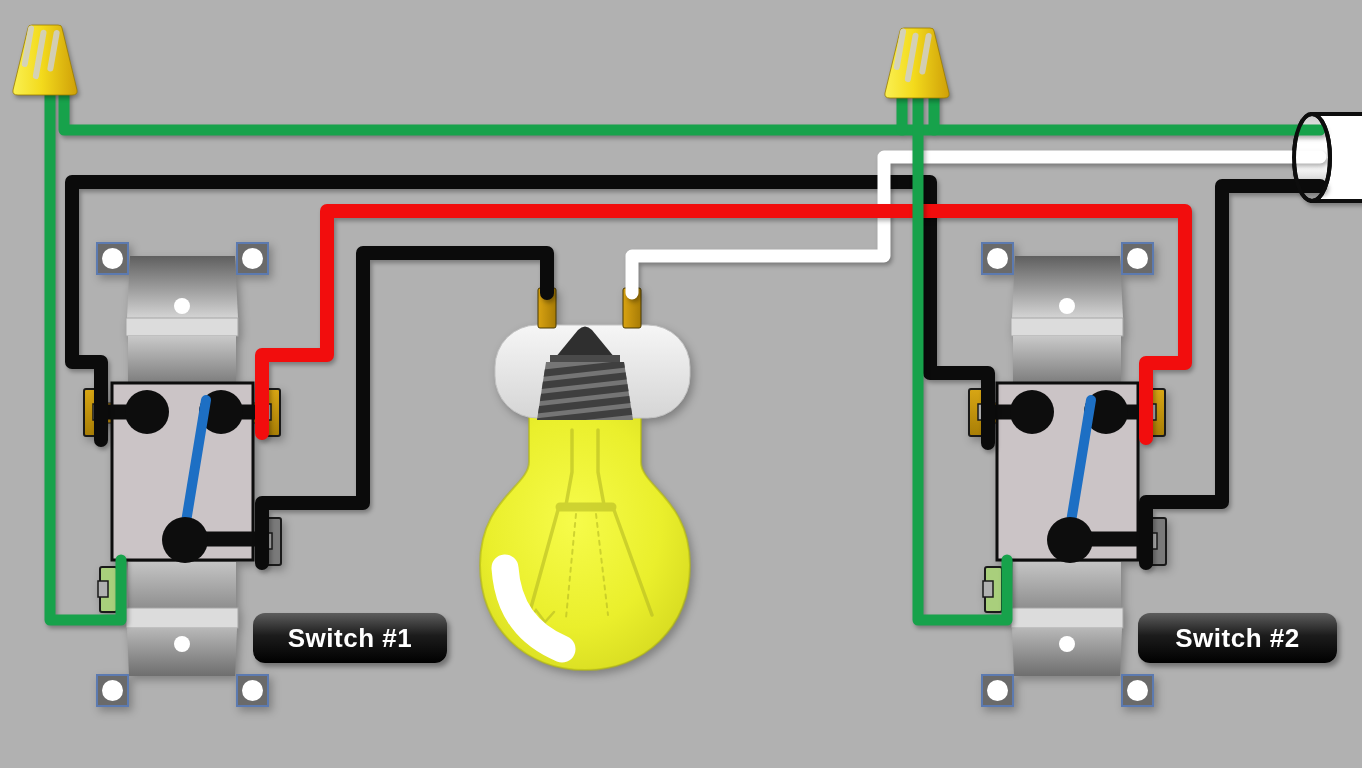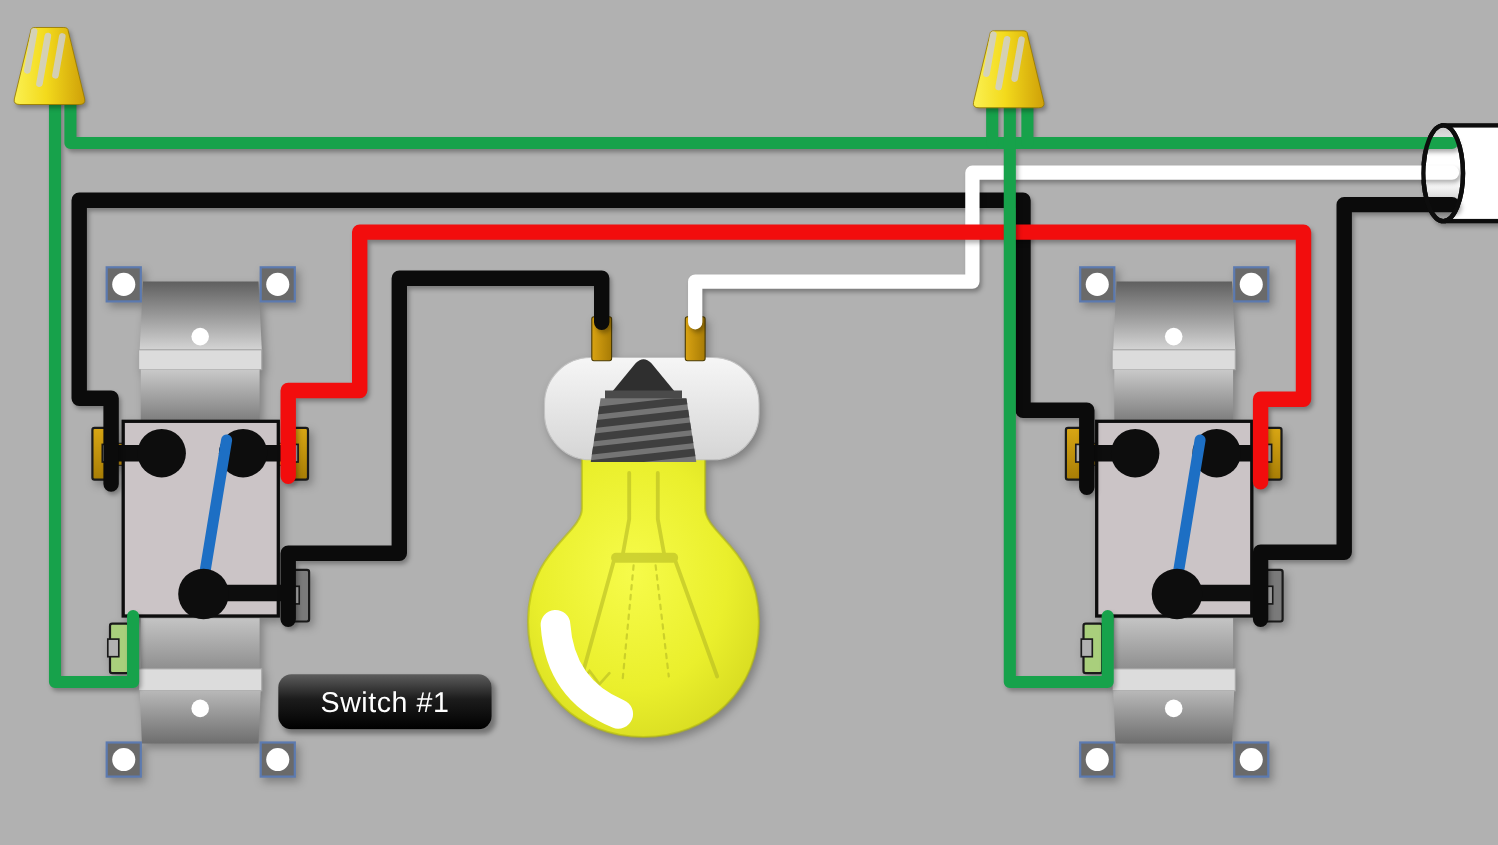--- a/index.html
+++ b/index.html
@@ -12,21 +12,21 @@
   #diagram-svg{position:absolute;left:0;top:0;}
   .shadowed{filter:drop-shadow(2px 3px 2px rgba(0,0,0,0.30));}
   .soft-shadow{filter:drop-shadow(3px 4px 4px rgba(0,0,0,0.28));}
   .switch-label{
     position:absolute;
     height:50px;
     border-radius:12px;
     background:linear-gradient(#5d5d5d 0%, #1c1c1c 45%, #000 100%);
     color:#fff;
     font-size:26px;
-    font-weight:normal;
+    font-weight:bold;
     display:flex;align-items:center;justify-content:center;
     box-shadow:3px 4px 5px rgba(0,0,0,0.35);
     letter-spacing:0.5px;
     text-align:center;
   }
   #label-switch-1{left:253px;top:613px;width:194px;}
   #label-switch-2{left:1138px;top:613px;width:199px;}
 </style>
 </head>
 <body>
@@ -207,14 +207,15 @@
     <path d="M 934 88 V 130"></path>
   </g>
 
   <ellipse cx="1312" cy="157.5" rx="18" ry="43.5" fill="none" stroke="#0d0d0d" stroke-width="4"></ellipse>
 
   <use href="#wirenut" transform="translate(45,30)" class="shadowed"></use>
   <use href="#wirenut" transform="translate(917,33)" class="shadowed"></use>
 </svg>
 
 <div class="switch-label" id="label-switch-1">Switch #1</div>
+<div class="switch-label" id="label-switch-2">Switch #2</div>
 
 </div>
 
 </body></html>

